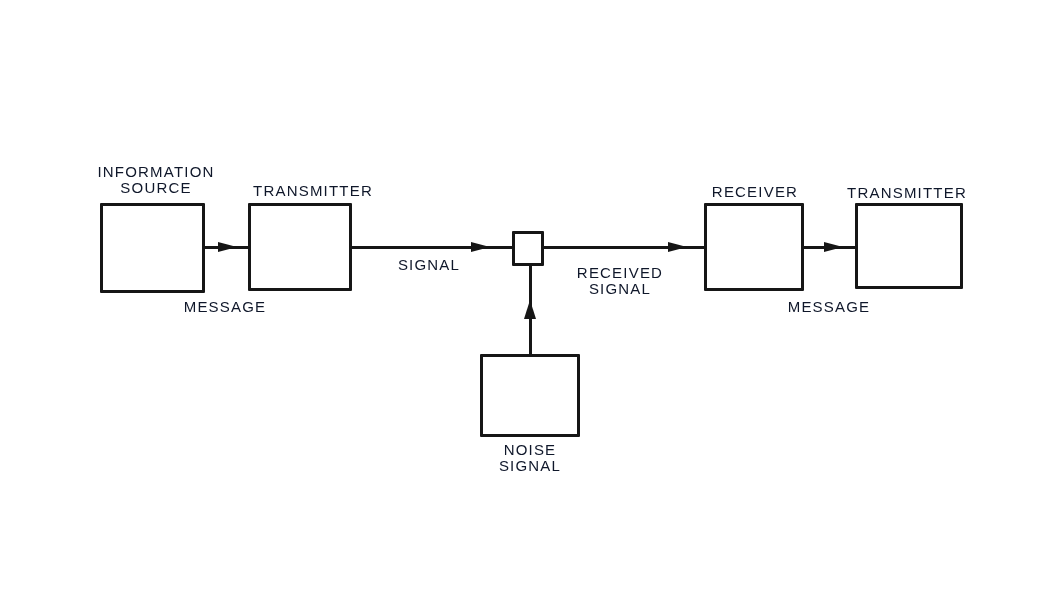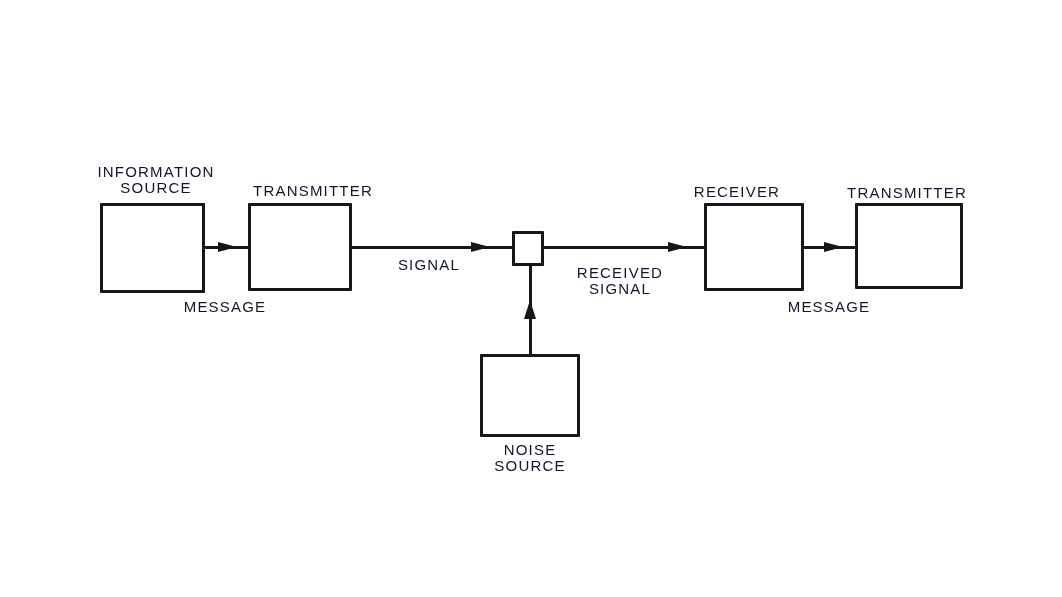--- a/index.html
+++ b/index.html
@@ -35,21 +35,21 @@
     text-align: center;
     color: #0f172a;
     font-weight: normal;
     font-size: 15px;
     letter-spacing: 1.2px;
     line-height: 16px;
     white-space: pre-line;
   }
   #lbl-info     { left: 156px; top: 164px; }
   #lbl-trans    { left: 304px; top: 183px; margin-left: 9px; }
-  #lbl-recv     { left: 737px; top: 184px; }
+  #lbl-recv     { left: 755px; top: 184px; }
   #lbl-dest     { left: 907px; top: 185px; }
   #lbl-signal   { left: 429px; top: 257px; }
   #lbl-received { left: 620px; top: 265px; }
   #lbl-msg-l    { left: 225px; top: 299px; }
   #lbl-msg-r    { left: 829px; top: 299px; }
   #lbl-noise    { left: 530px; top: 442px; }
 
   .hline {
     position: absolute;
     height: 3px;
@@ -99,21 +99,21 @@
   <div class="box" id="box-recv"></div>
   <div class="box" id="box-dest"></div>
   <div class="box" id="box-noise"></div>
 
   <div class="lbl" id="lbl-info">INFORMATION
 SOURCE</div>
   <div class="lbl" id="lbl-trans">TRANSMITTER</div>
   <div class="lbl" id="lbl-recv">RECEIVER</div>
   <div class="lbl" id="lbl-dest">TRANSMITTER</div>
   <div class="lbl" id="lbl-noise">NOISE
-SOURCE</div>
+SIGNAL</div>
 
   <div class="lbl" id="lbl-msg-l">MESSAGE</div>
   <div class="lbl" id="lbl-signal">SIGNAL</div>
   <div class="lbl" id="lbl-received">RECEIVED
 SIGNAL</div>
   <div class="lbl" id="lbl-msg-r">MESSAGE</div>
 
   <div class="hline" id="line-1"></div>
   <div class="hline" id="line-2"></div>
   <div class="hline" id="line-3"></div>

